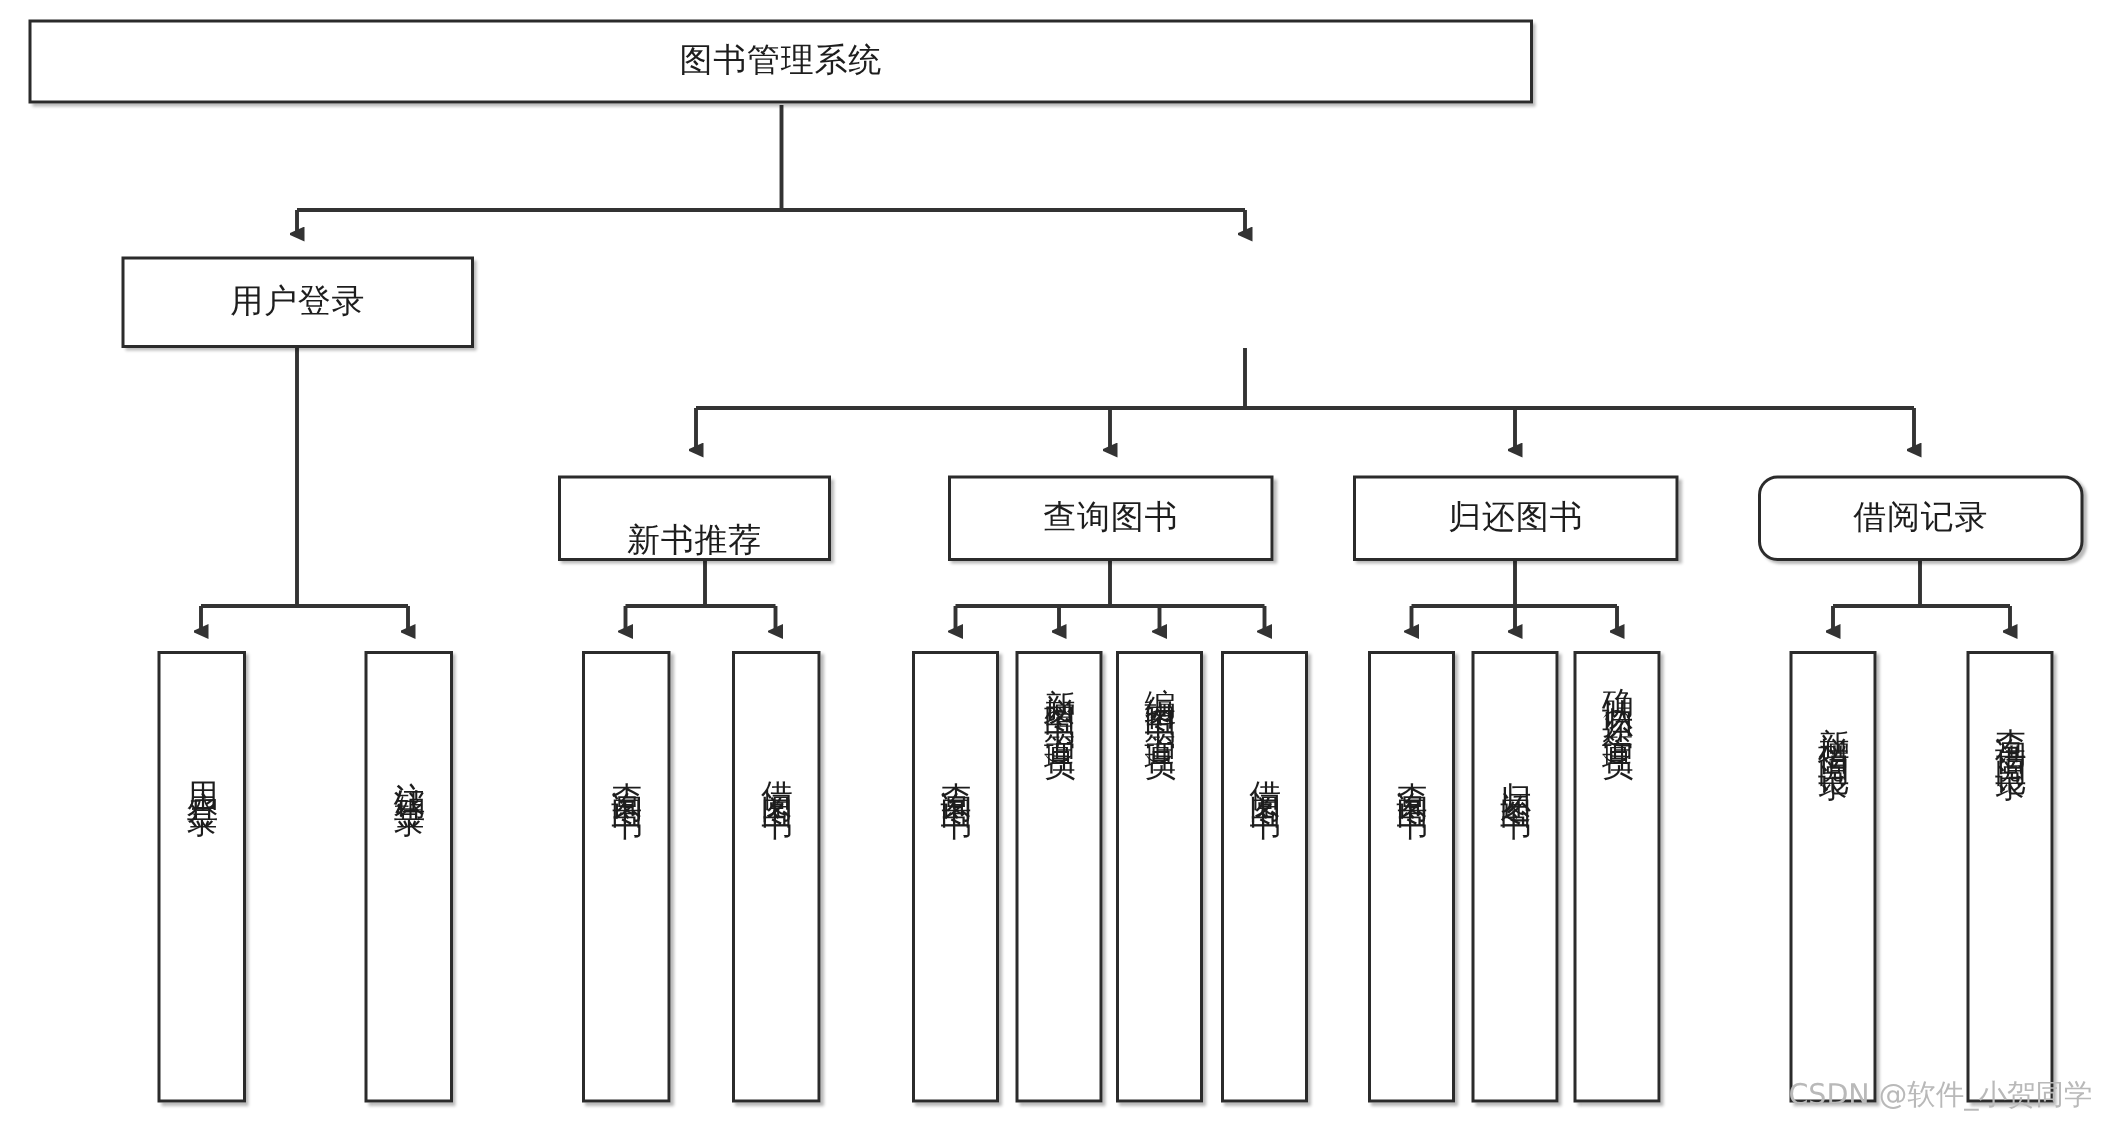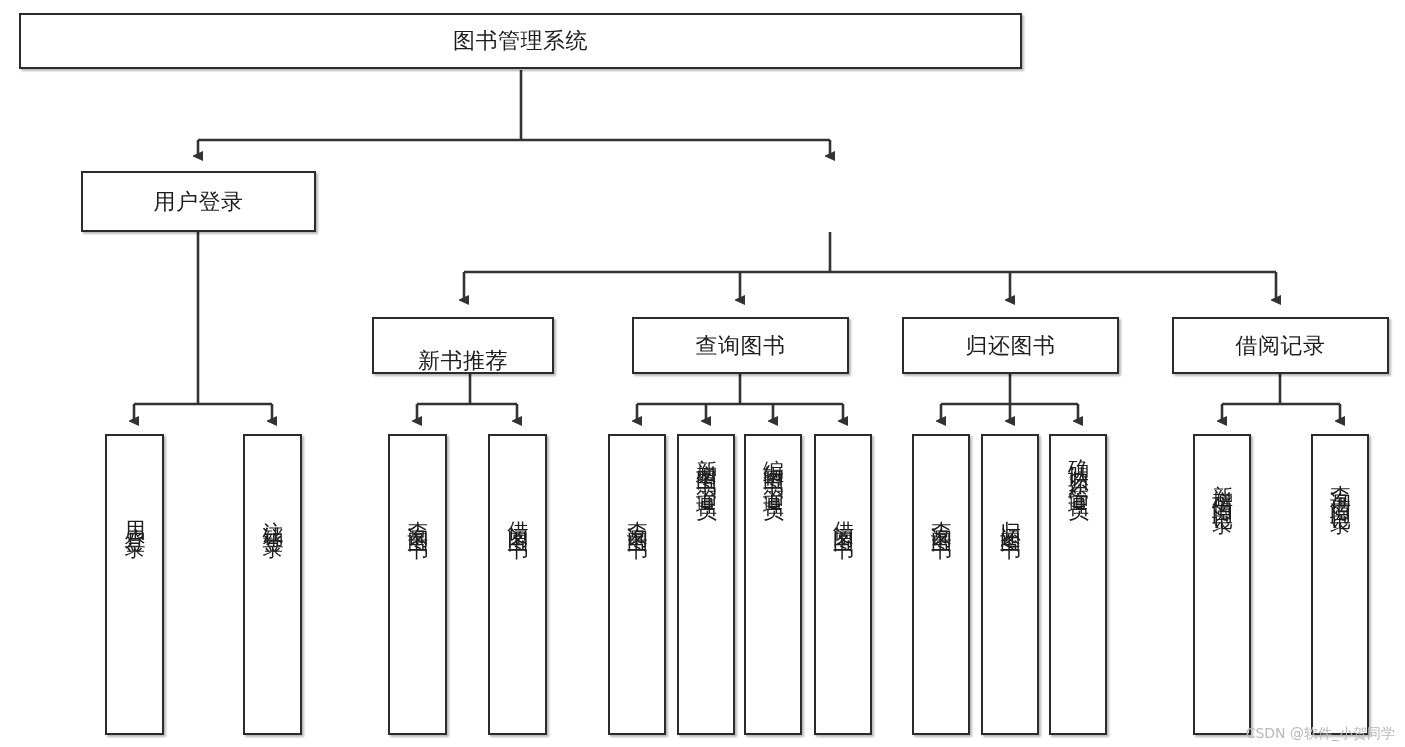--- a/index.html
+++ b/index.html
@@ -65,21 +65,21 @@
     font-size: 21px;
     line-height: 1;
     letter-spacing: 6px;
     white-space: nowrap;
     margin-top: 0;
   }
   .watermark {
     position: absolute;
     right: 10px;
     bottom: 4px;
-    font-size: 14px;
+    font-size: 19px;
     color: #b9b9b9;
     white-space: nowrap;
     user-select: none;
   }
 </style>
 </head>
 <body>
 
 <div id="diagram-root">
 
@@ -143,21 +143,21 @@
 
   <div class="node horiz" style="left:372px; top:317px; width:182px; height:57px;align-items:flex-end;">
     <span class="label">新书推荐</span>
   </div>
   <div class="node horiz" style="left:632px; top:317px; width:217px; height:57px;">
     <span class="label">查询图书</span>
   </div>
   <div class="node horiz" style="left:902px; top:317px; width:217px; height:57px;">
     <span class="label">归还图书</span>
   </div>
-  <div class="node horiz" style="left:1172px; top:317px; width:217px; height:57px;">
+  <div class="node horiz" style="left:1172px; top:317px; width:217px; height:57px;border-radius:13px;">
     <span class="label">借阅记录</span>
   </div>
 
   <div class="node vert" style="left:105px; top:434px; width:59px; height:301px; padding-top:68px;">
     <span class="label">用户登录</span>
   </div>
   <div class="node vert" style="left:243px; top:434px; width:59px; height:301px; padding-top:68px;">
     <span class="label">注销登录</span>
   </div>
 

